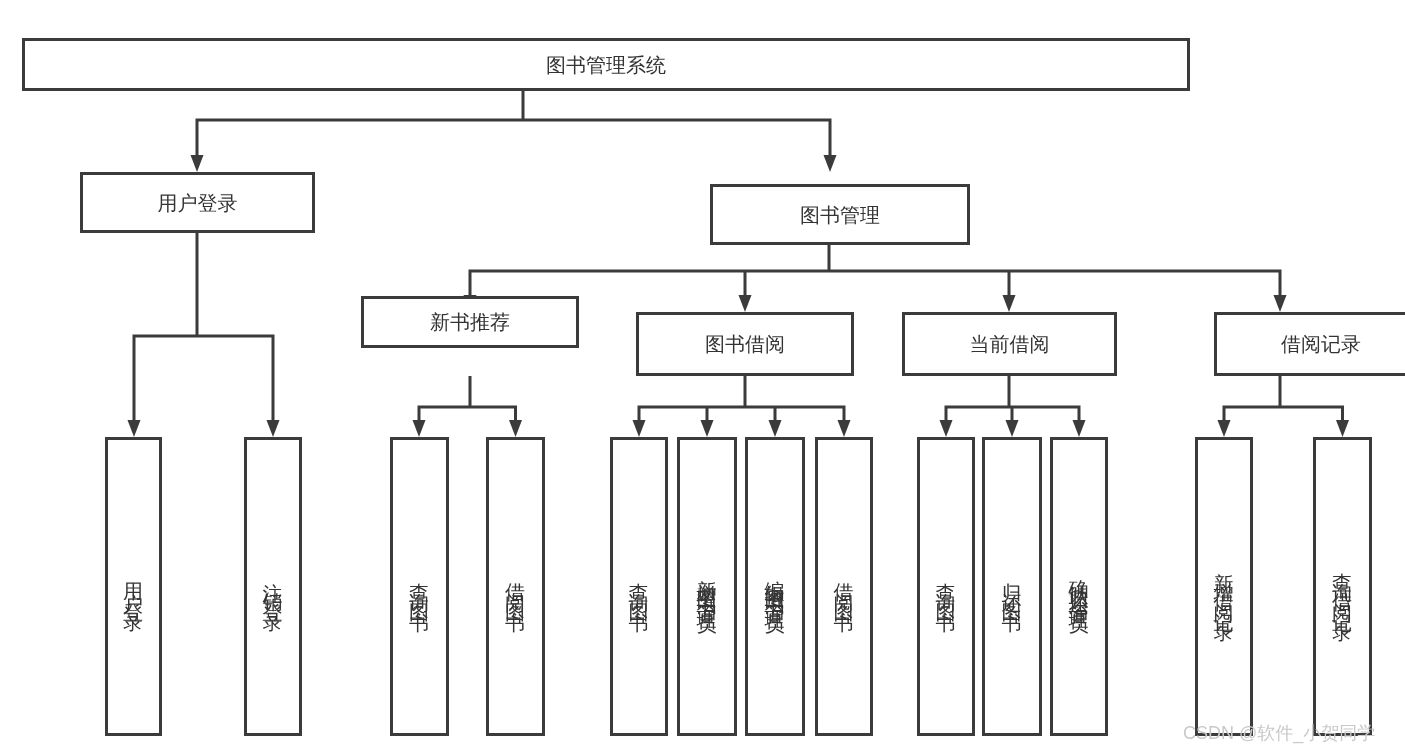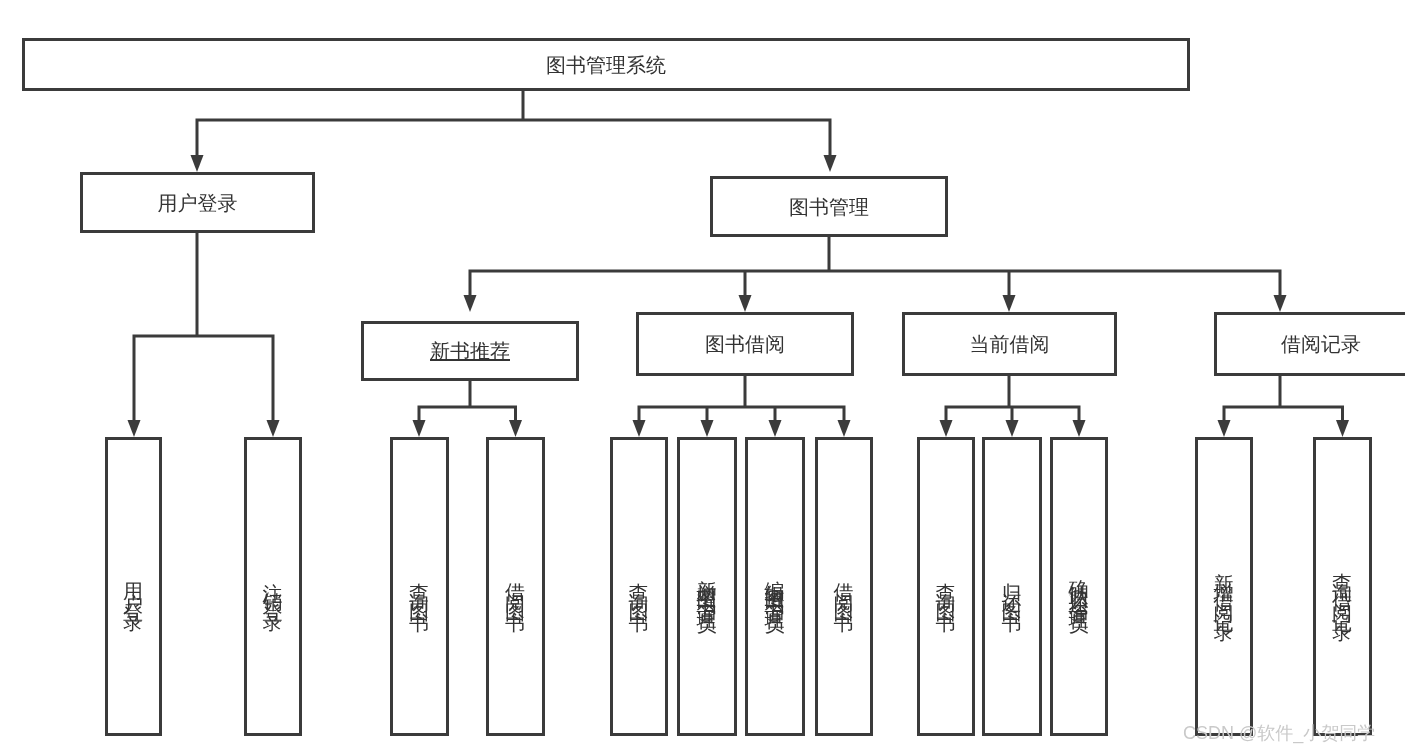--- a/index.html
+++ b/index.html
@@ -17,22 +17,22 @@
   }
   .node .lbl{white-space:nowrap;}
   .vnode .lbl{
     writing-mode:vertical-rl;text-orientation:mixed;
     letter-spacing:10px;white-space:nowrap;
   }
   .vnode.vlong .lbl{letter-spacing:5px;}
   
   .n-root{left:22px;top:15px;width:1168px;height:53px;margin-top:23px;}
   .n-user-login{left:80px;top:172px;width:235px;height:61px;}
-  .n-book-mgmt{left:710px;top:176px;width:238px;height:61px;text-align:right;}
-  .n-nb{left:361px;top:321px;width:218px;height:60px;text-decoration:underline;}
+  .n-book-mgmt{left:710px;top:184px;width:260px;height:61px;text-align:right;}
+  .n-nb{left:361px;top:296px;width:218px;height:52px;}
   .n-bb{left:636px;top:312px;width:218px;height:64px;}
   .n-cb{left:902px;top:312px;width:215px;height:64px;}
   .n-br{left:1173px;top:312px;width:214px;height:64px;margin-left:41px;}
   .col{top:437px;height:299px;}
   .n-ul1{left:105px;width:57px;}
   .n-ul2{left:244px;width:58px;}
   .n-nb1{left:390px;width:59px;}
   .n-nb2{left:486px;width:59px;}
   .n-bb1{left:610px;width:58px;}
   .n-bb2{left:677px;width:60px;}

